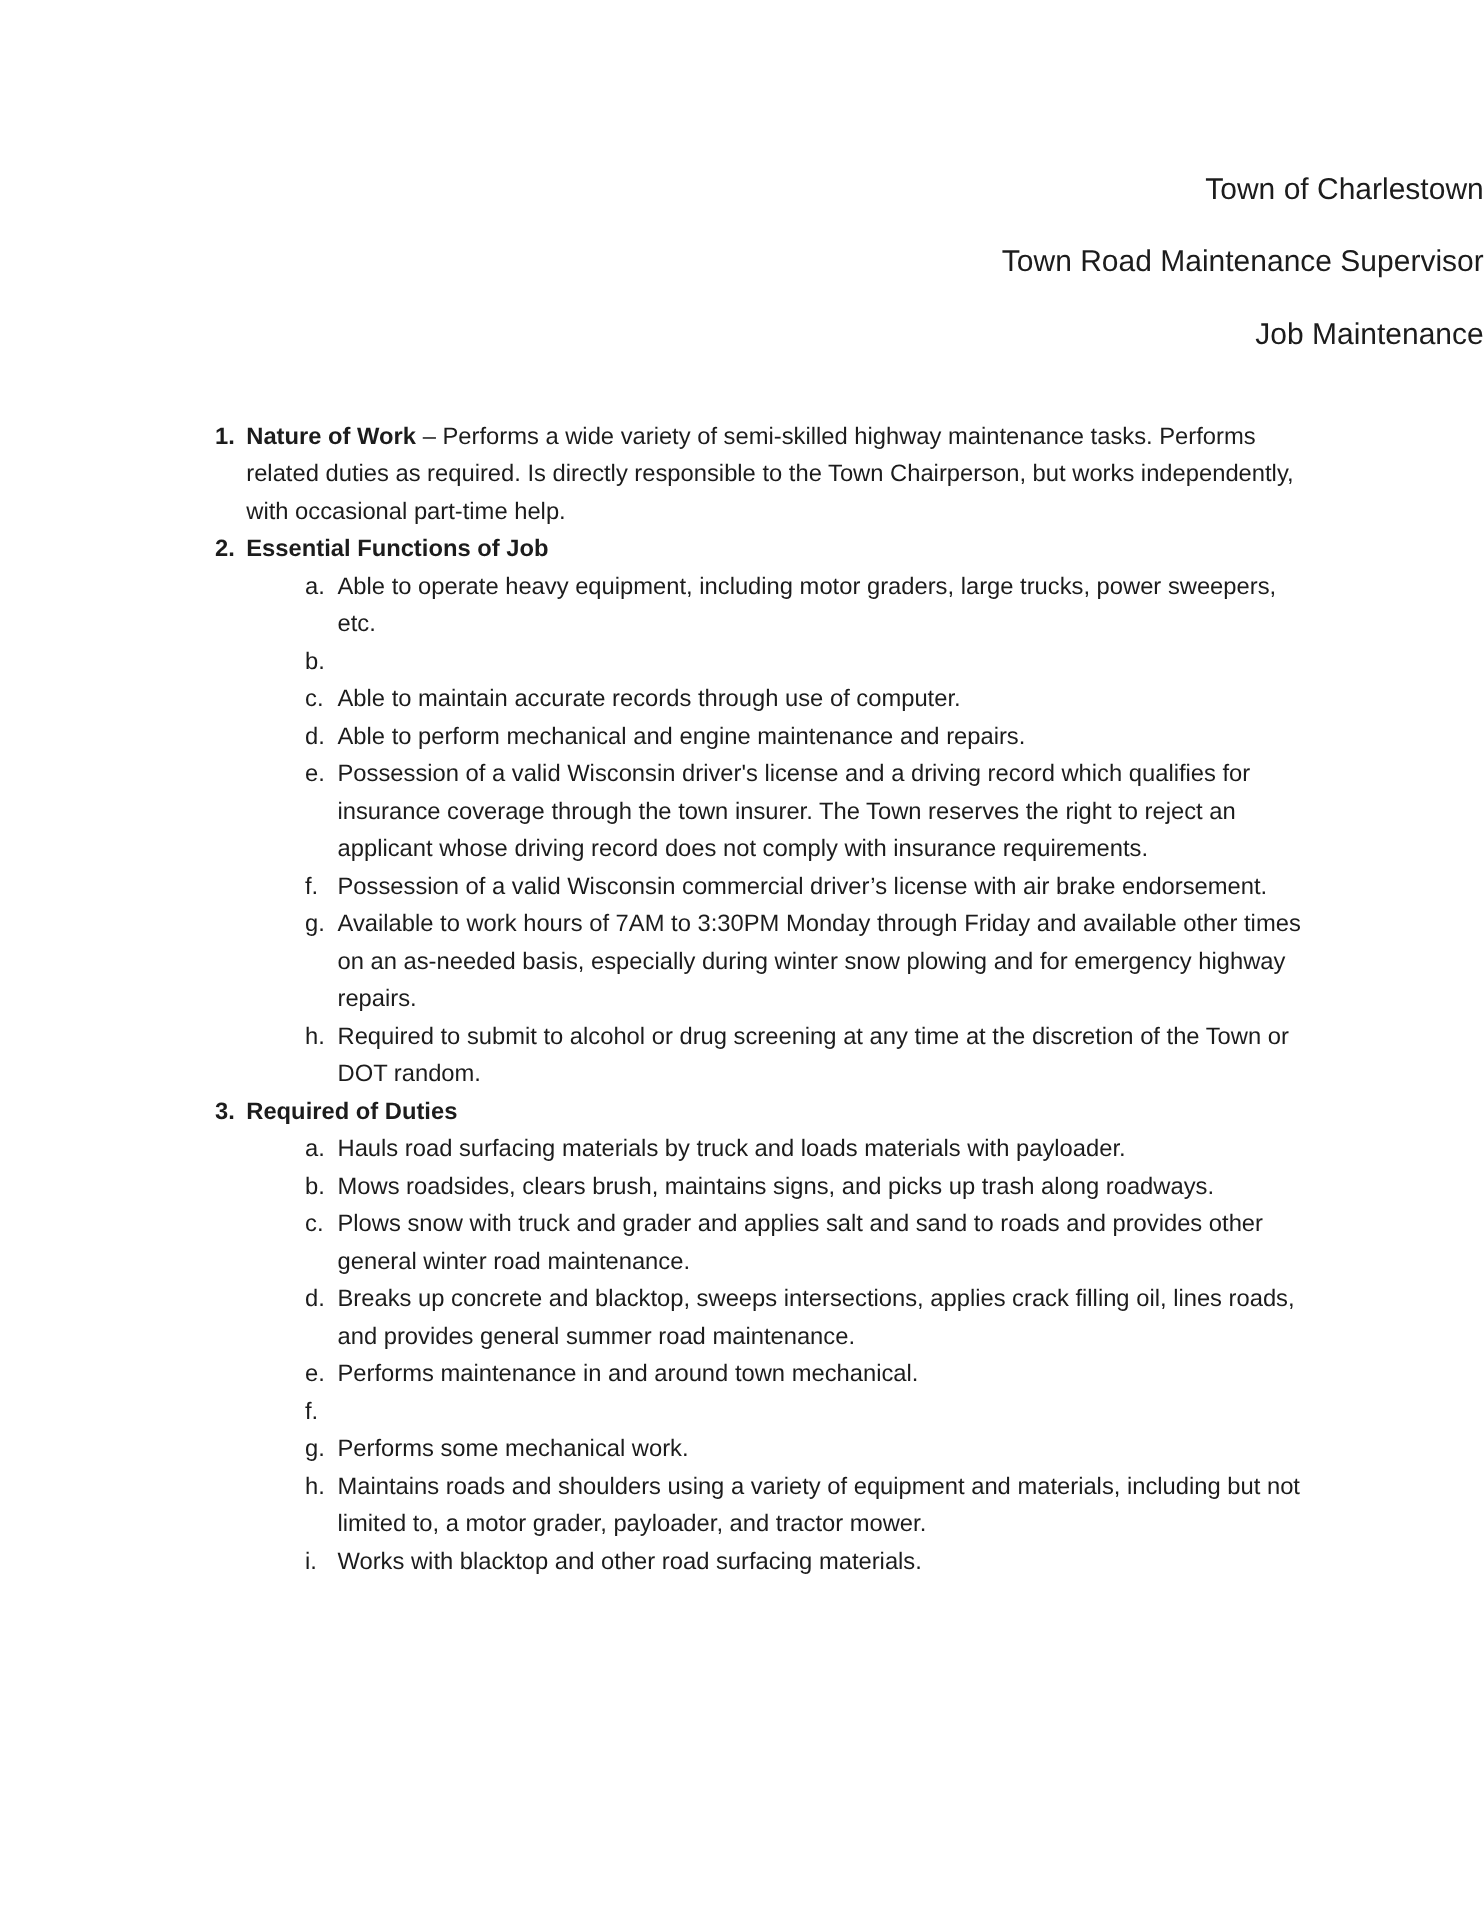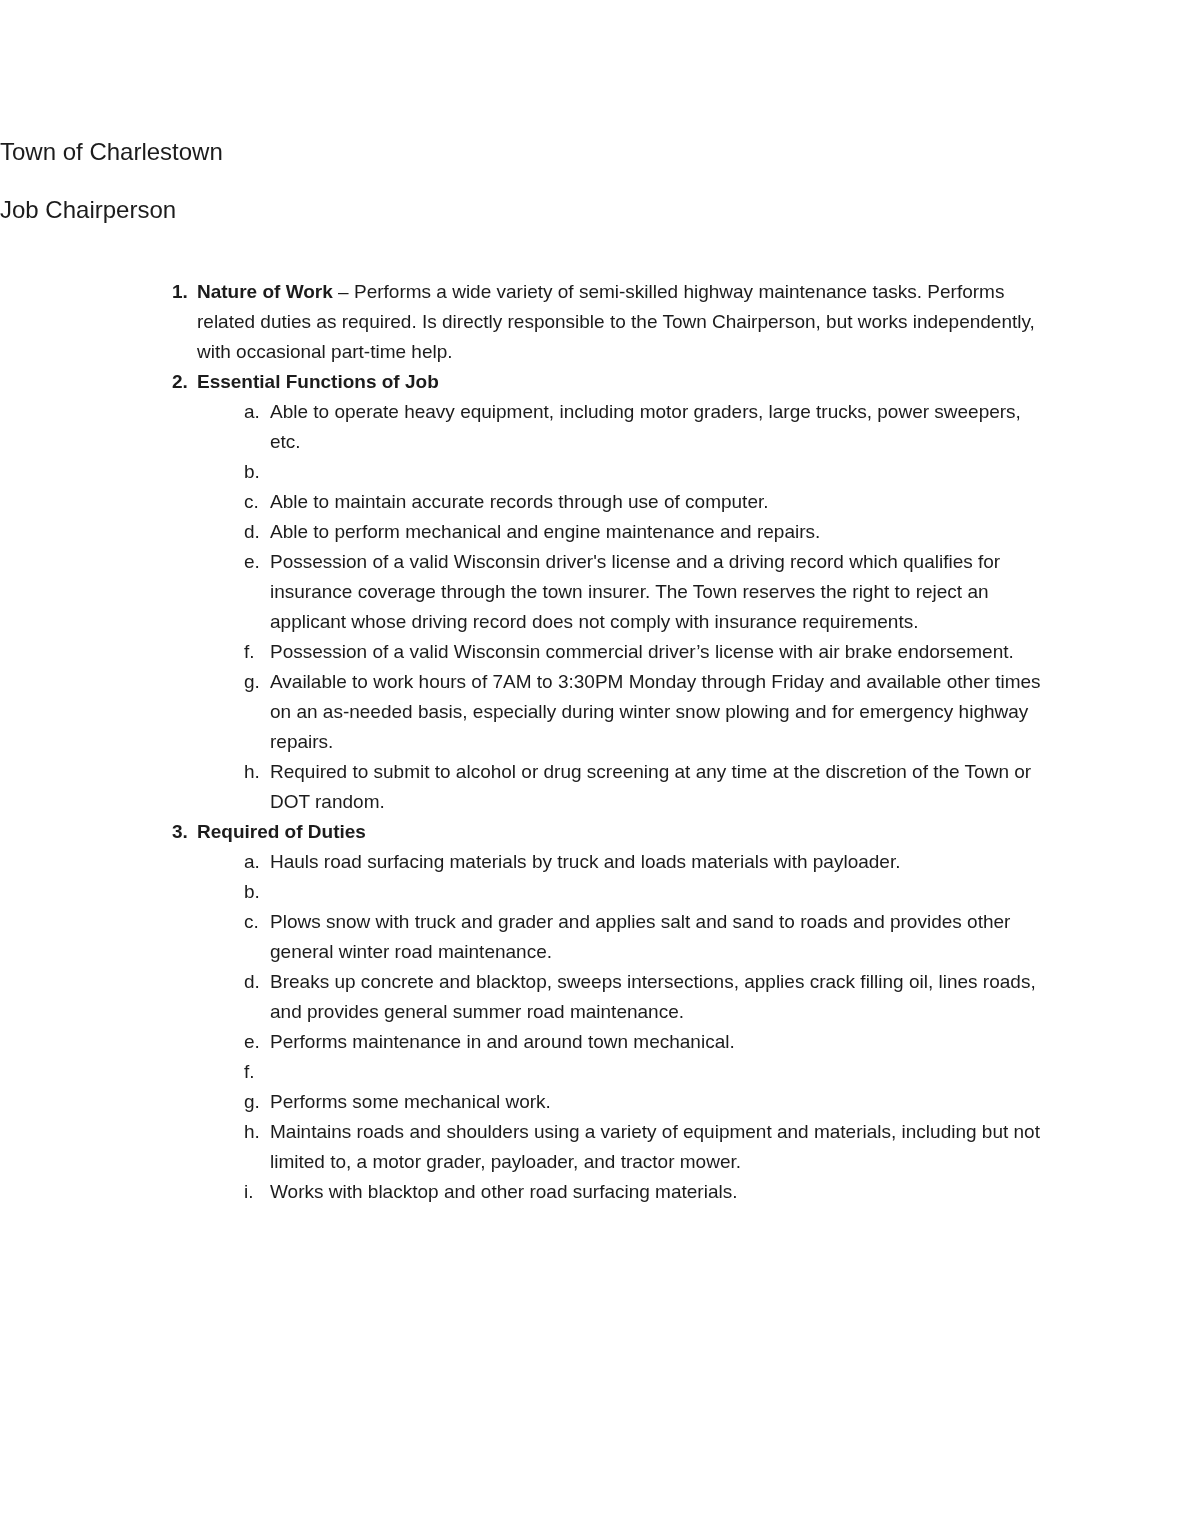--- a/index.html
+++ b/index.html
@@ -11,21 +11,21 @@
     position: relative;
     width: 1187px;
     height: 1536px;
     background: #ffffff;
     color: #1c1c1c;
     font-family: "Liberation Sans", sans-serif;
     box-sizing: border-box;
     overflow: hidden;
   }
   .titles {
-    text-align: left;
+    text-align: right;
     padding-top: 137px;
   }
   .title {
     font-size: 24px;
     line-height: 30px;
     margin-bottom: 28px;
     font-weight: 400;
   }
   .content {
     padding: 24px 144px 0 172px;
@@ -59,21 +59,22 @@
     min-width: 0;
   }
 </style>
 </head>
 <body>
 
 <div class="page">
 
   <header class="titles">
     <div class="title">Town of Charlestown</div>
-    <div class="title">Job Chairperson</div>
+    <div class="title">Town Road Maintenance Supervisor</div>
+    <div class="title">Job Maintenance</div>
   </header>
 
   <main class="content">
 
     <div class="toplevel">
       <span class="num">1.</span>
       <div class="text"><span class="heading-bold">Nature of Work</span><span> – Performs a wide variety of semi-skilled highway maintenance tasks. Performs related duties as required. Is directly responsible to the Town Chairperson, but works independently, with occasional part-time help.</span></div>
     </div>
 
     <div class="toplevel">
@@ -117,20 +118,21 @@
       <span class="num">3.</span>
       <div class="text"><span class="heading-bold">Required of Duties</span><span></span></div>
     </div>
 
     <div class="subitem">
       <span class="letter">a.</span>
       <div class="text">Hauls road surfacing materials by truck and loads materials with payloader.</div>
     </div>
     <div class="subitem">
       <span class="letter">b.</span>
+      <div class="text">Mows roadsides, clears brush, maintains signs, and picks up trash along roadways.</div>
     </div>
     <div class="subitem">
       <span class="letter">c.</span>
       <div class="text">Plows snow with truck and grader and applies salt and sand to roads and provides other general winter road maintenance.</div>
     </div>
     <div class="subitem">
       <span class="letter">d.</span>
       <div class="text">Breaks up concrete and blacktop, sweeps intersections, applies crack filling oil, lines roads, and provides general summer road maintenance.</div>
     </div>
     <div class="subitem">

